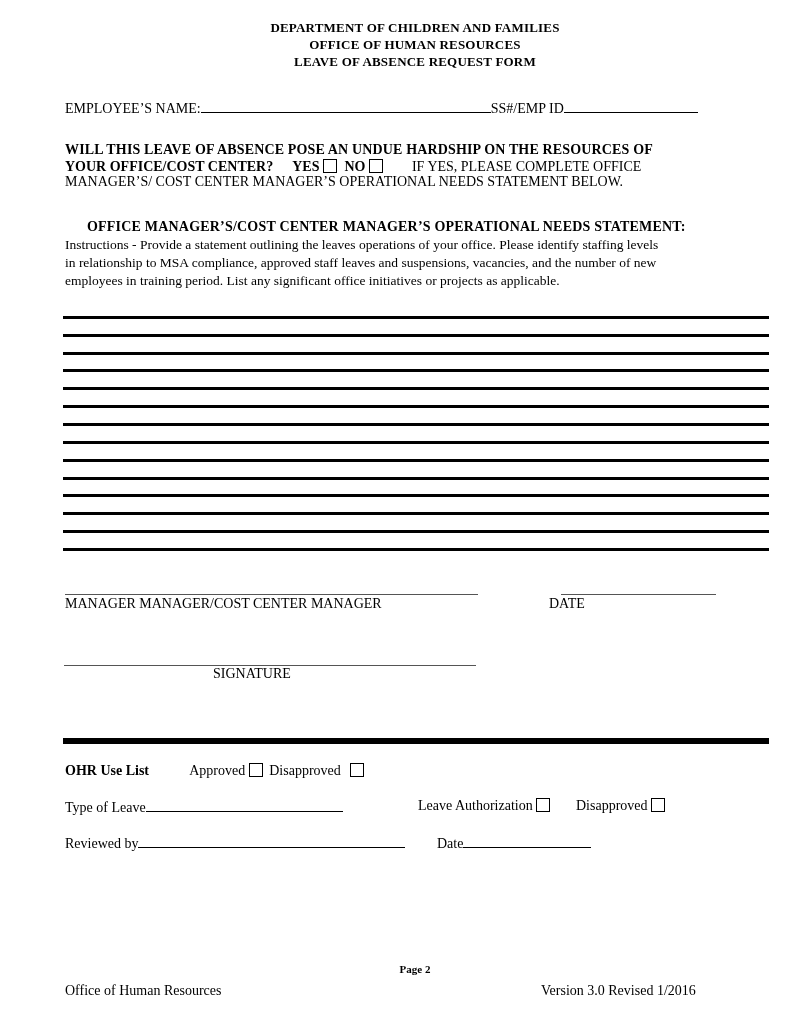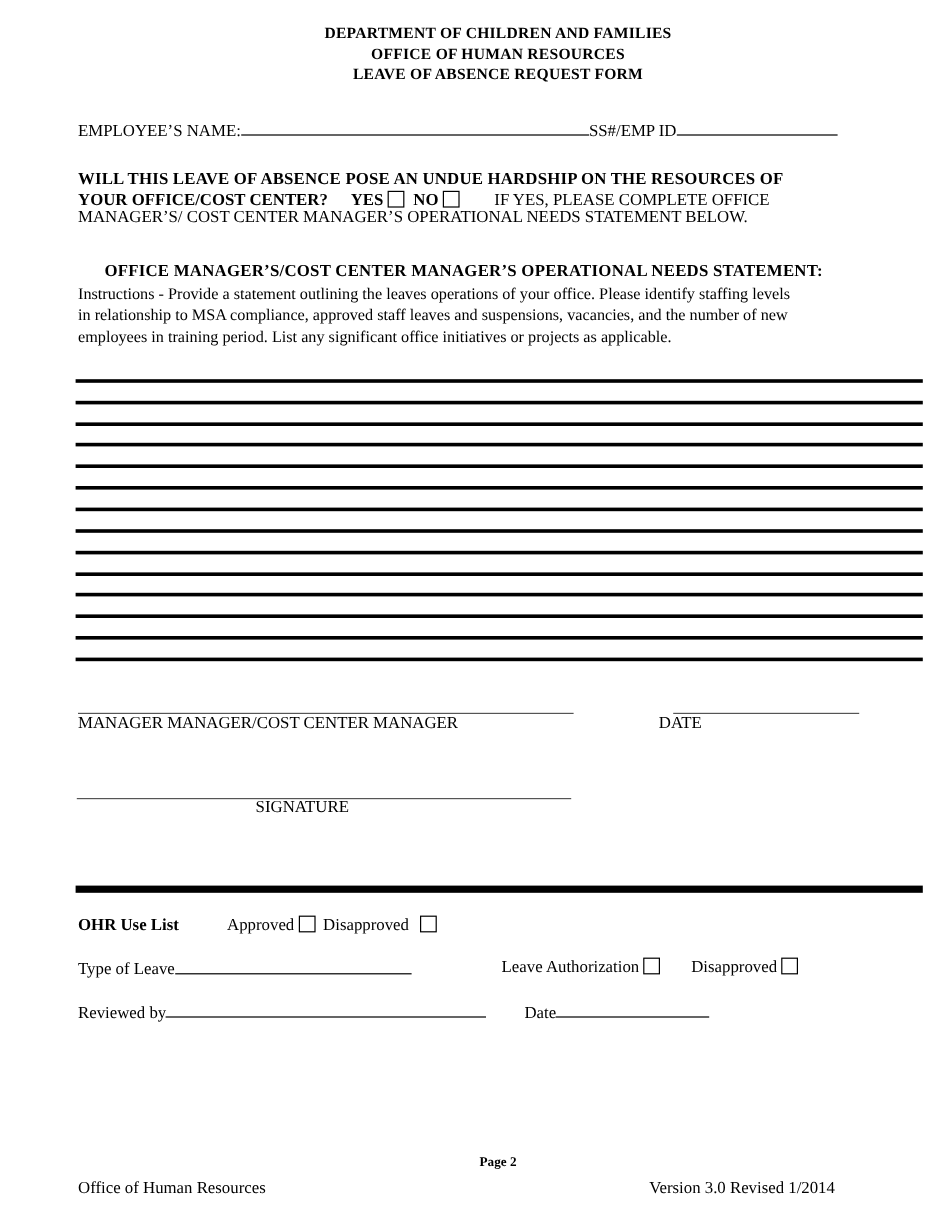--- a/index.html
+++ b/index.html
@@ -97,13 +97,13 @@
 
 <div class="abs t14" style="top:834px; left:65px; white-space:nowrap;">
   <span>Reviewed by</span><span class="uline" style="width:267px;"></span>
 </div>
 <div class="abs t14" style="top:834px; left:437px; white-space:nowrap;">
   <span>Date</span><span class="uline" style="width:128px;"></span>
 </div>
 
 <div class="abs b" style="top:963px; left:0; width:830px; text-align:center; font-size:11px;">Page 2</div>
 <div class="abs t14" style="top:983px; left:65px;">Office of Human Resources</div>
-<div class="abs t14" style="top:983px; left:541px;">Version 3.0 Revised 1/2014</div>
+<div class="abs t14" style="top:983px; left:541px;">Version 3.0 Revised 1/2016</div>
 
 </body></html>

